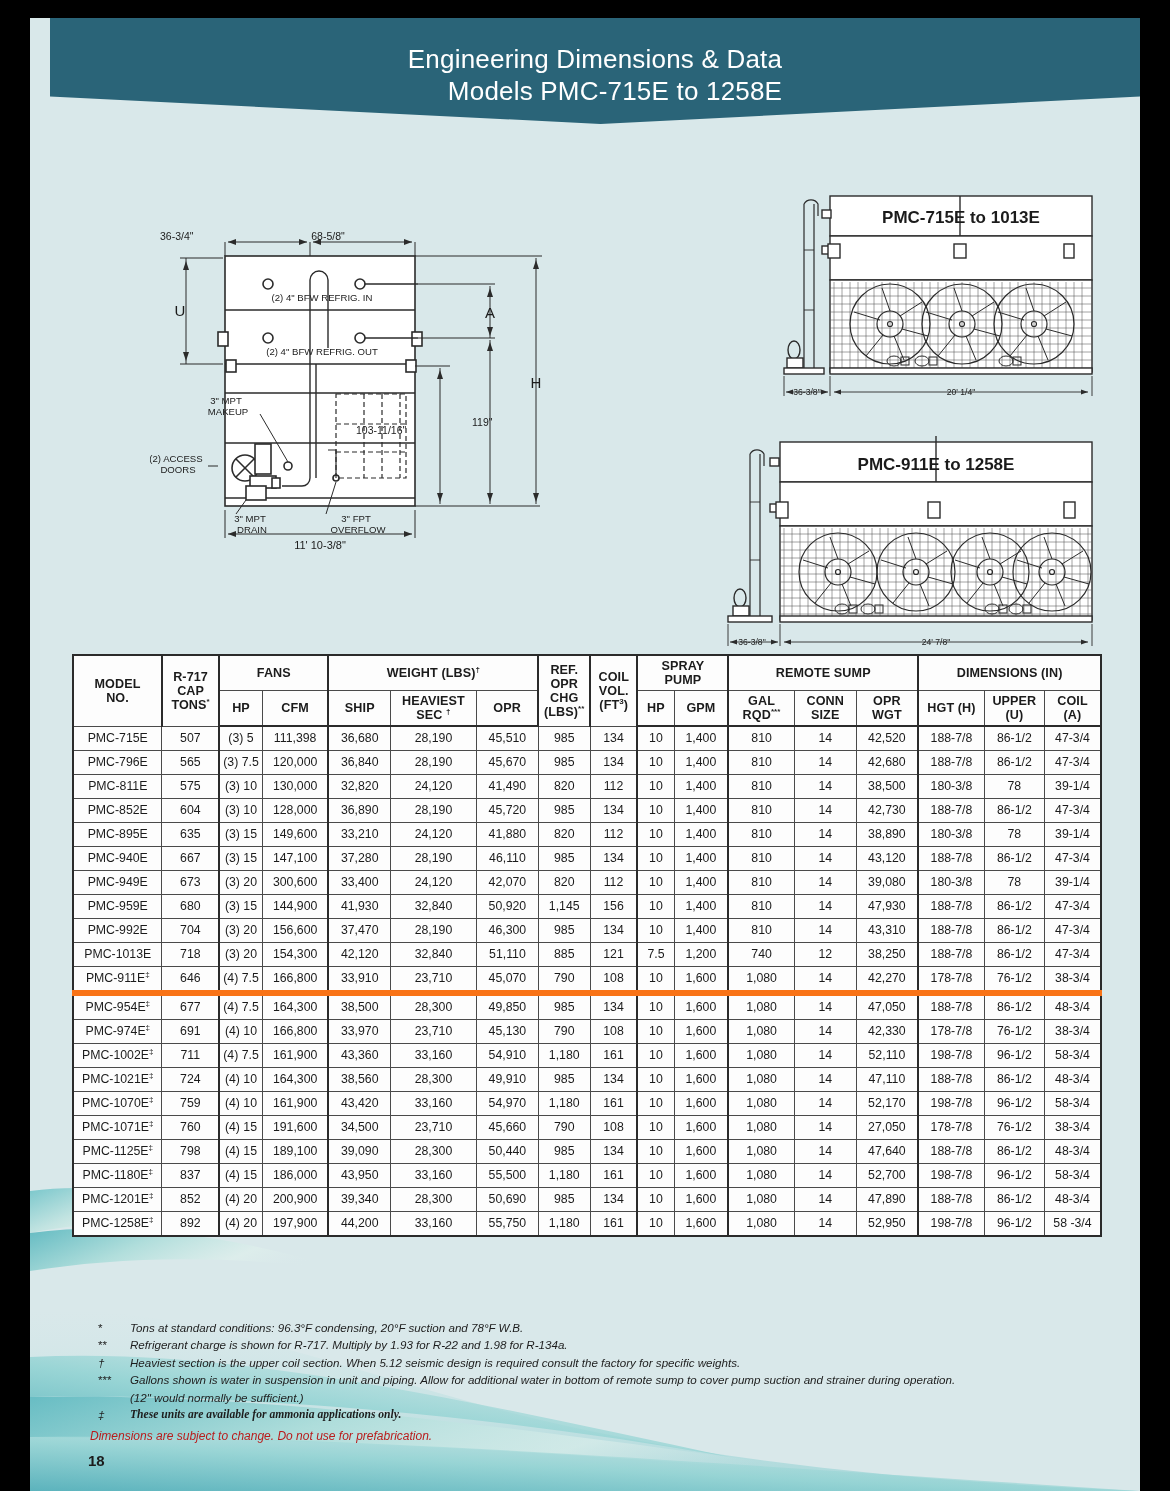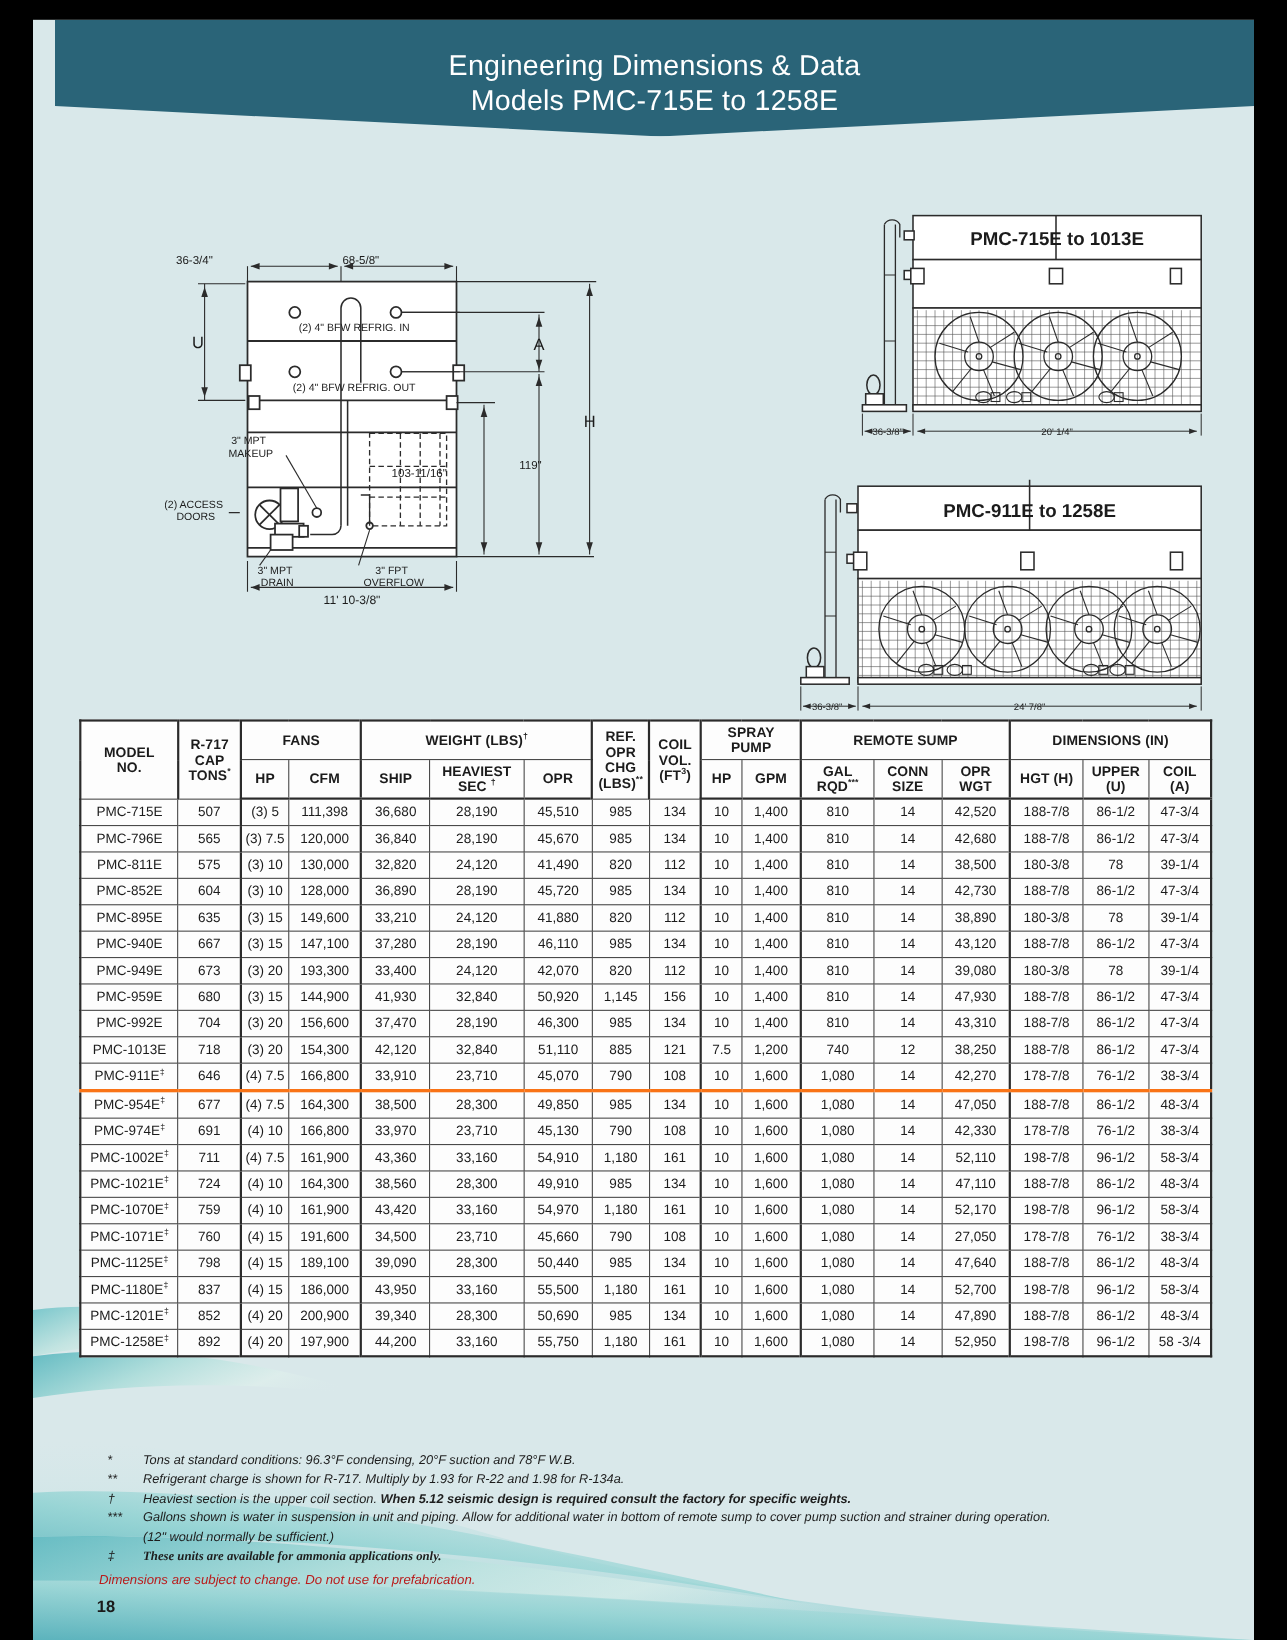--- a/index.html
+++ b/index.html
@@ -20,21 +20,21 @@
   .waves svg{display:block;}
 
   
   .banner{
     position:absolute;left:20px;top:0;width:1090px;height:106px;
     background:#2a6478;
     clip-path:polygon(0 0,100% 0,100% 74%,50.5% 100%,0 74%);
     color:#fff;
     display:flex;align-items:flex-start;justify-content:center;
   }
-  .banner-inner{text-align:center;padding-top:26px;line-height:1.22;}
+  .banner-inner{text-align:right;padding-top:26px;line-height:1.22;}
   .banner-title{font-size:26px;font-weight:400;letter-spacing:.2px;}
   .banner-sub{font-size:26px;font-weight:400;letter-spacing:.2px;}
 
   
   .drawings{position:absolute;left:0;top:110px;width:1110px;height:520px;}
   .dwg{position:absolute;}
   .dwg svg{display:block;}
 
   
   .tablewrap{position:absolute;left:42px;top:636px;width:1030px;}
@@ -57,37 +57,37 @@
     letter-spacing:.1px;
     line-height:1.12;
     padding:3px 2px;
     vertical-align:middle;
   }
   table.spec tbody td{
     height:23px;
     line-height:23px;
     white-space:nowrap;
   }
-  table.spec tbody tr.grp-end td{border-bottom:3px solid #f97316;margin-left:27px;}
+  table.spec tbody tr.grp-end td{border-bottom:6px solid #f97316;margin-left:27px;}
   table.spec tbody tr td:first-child{font-size:12.3px;border-radius:12px;}
   .sup{font-size:8px;vertical-align:super;line-height:0;}
   .thick-l{border-left:2px solid #2b2b2b !important;}
   table.spec{border:2px solid #2b2b2b;}
   table.spec thead tr:last-child th{border-bottom:2px solid #2b2b2b;}
 
   
   .notes{
     position:absolute;left:60px;top:1302px;width:1010px;
     font-style:italic;font-size:11.6px;color:#1d1d1d;line-height:1.42;
   }
   .note{display:flex;gap:0;margin-bottom:1px;}
   .note .mk{width:32px;flex:none;text-align:left;padding-left:8px;font-style:normal;}
   .note .mk.ital{font-style:italic;}
   .note .tx{flex:1;}
-  .note .tx b{font-weight:700;font-style:italic;}
+  .note .tx b{font-weight:400;font-style:italic;}
   .note.bold .tx{font-weight:700;font-family:Liberation Serif, serif;}
   .disclaimer{
     position:absolute;left:60px;top:1411px;
     font-style:italic;font-size:12px;color:#b91c1c;
   }
   .pageno{
     position:absolute;left:58px;top:1434px;
     font-size:15px;font-weight:700;color:#1b1b1b;
   }
 </style>
@@ -724,21 +724,21 @@
             <td>14</td>
             <td>43,120</td>
             <td class="thick-l">188-7/8</td>
             <td>86-1/2</td>
             <td>47-3/4</td>
           </tr>
           <tr>
             <td>PMC-949E</td>
             <td>673</td>
             <td class="thick-l">(3) 20</td>
-            <td>193,300</td>
+            <td>300,600</td>
             <td class="thick-l">33,400</td>
             <td>24,120</td>
             <td>42,070</td>
             <td>820</td>
             <td>112</td>
             <td class="thick-l">10</td>
             <td>1,400</td>
             <td class="thick-l">810</td>
             <td>14</td>
             <td>39,080</td>

